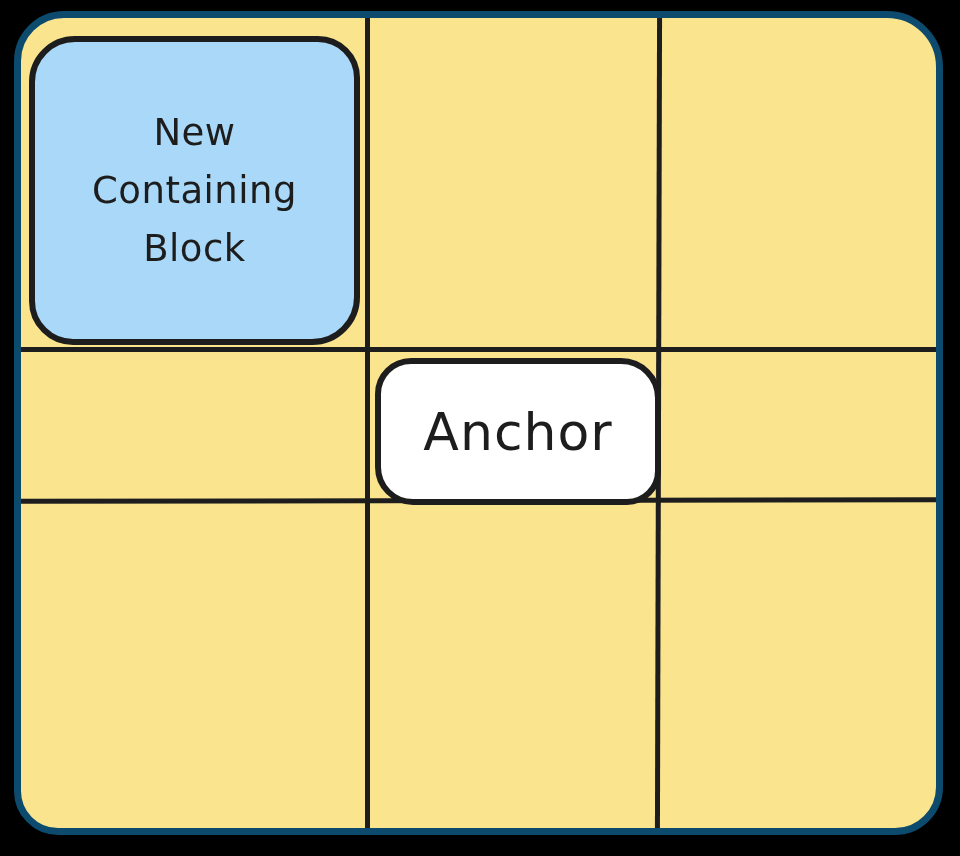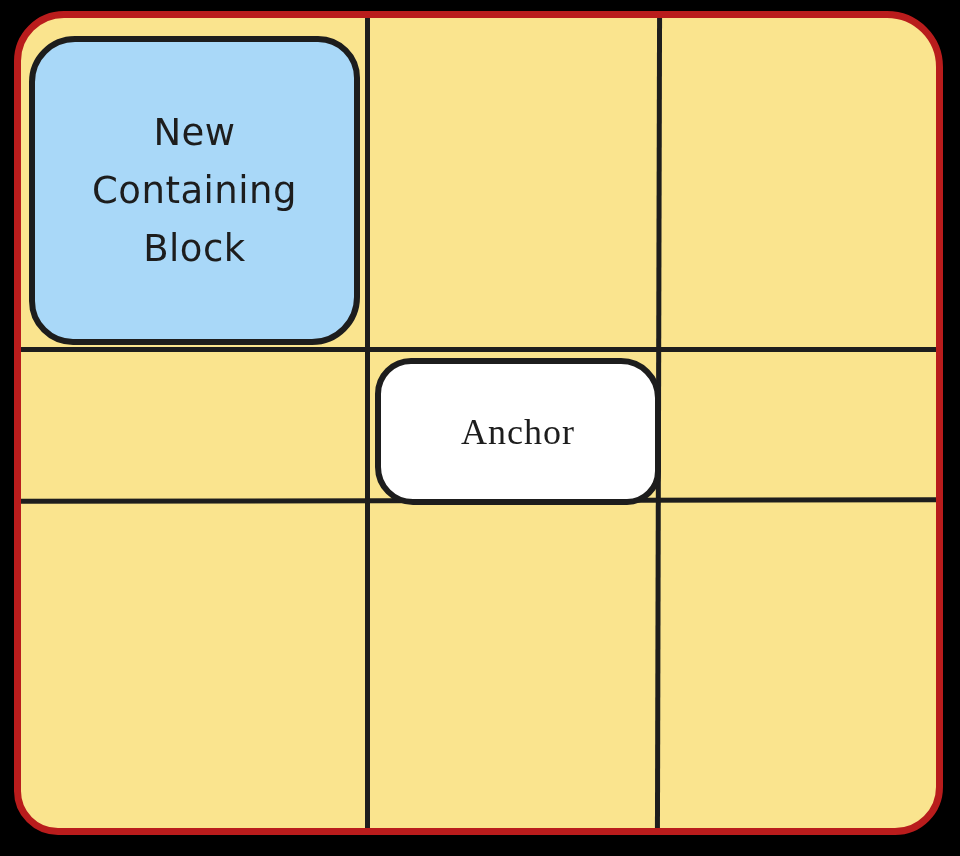--- a/index.html
+++ b/index.html
@@ -13,21 +13,21 @@
     position: relative;
     width: 960px; height: 856px;
     background: #000000;
   }
   
   .grid-container {
     position: absolute;
     left: 14px; top: 11px;
     width: 929px; height: 824px;
     background: #FAE48E;
-    border: 7px solid #b91c1c;
+    border: 7px solid #0c4a6e;
     border-radius: 50px 56px 48px 44px;
   }
   
   .grid-lines {
     position: absolute;
     left: 0; top: 0;
     width: 915px; height: 810px;
     border-radius: 40px;
     overflow: hidden;
   }
@@ -68,25 +68,24 @@
     width: 286px; height: 147px;
     background: #FFFFFF;
     border: 6px solid #1d1d1d;
     border-radius: 36px 40px 34px 38px;
     display: flex;
     align-items: center;
     justify-content: center;
     z-index: 3;
   }
   .anchor-label {
-    font-size: 36px;
+    font-size: 52px;
     color: #1d1d1d;
     text-align: center;
     letter-spacing: 1px;
-    font-family: Liberation Serif, serif;
   }
 </style>
 </head>
 <body>
 
 <div class="screen">
   <div class="grid-container">
     <div class="grid-lines">
       <div class="gline v v1"></div>
       <div class="gline v v2"></div>

